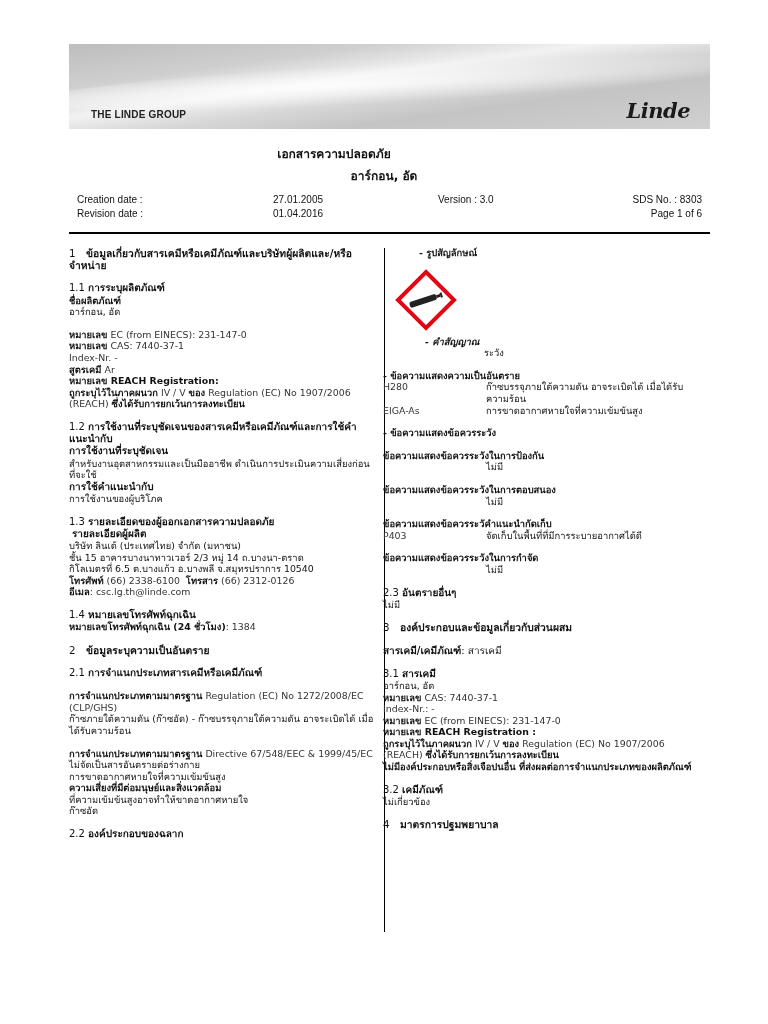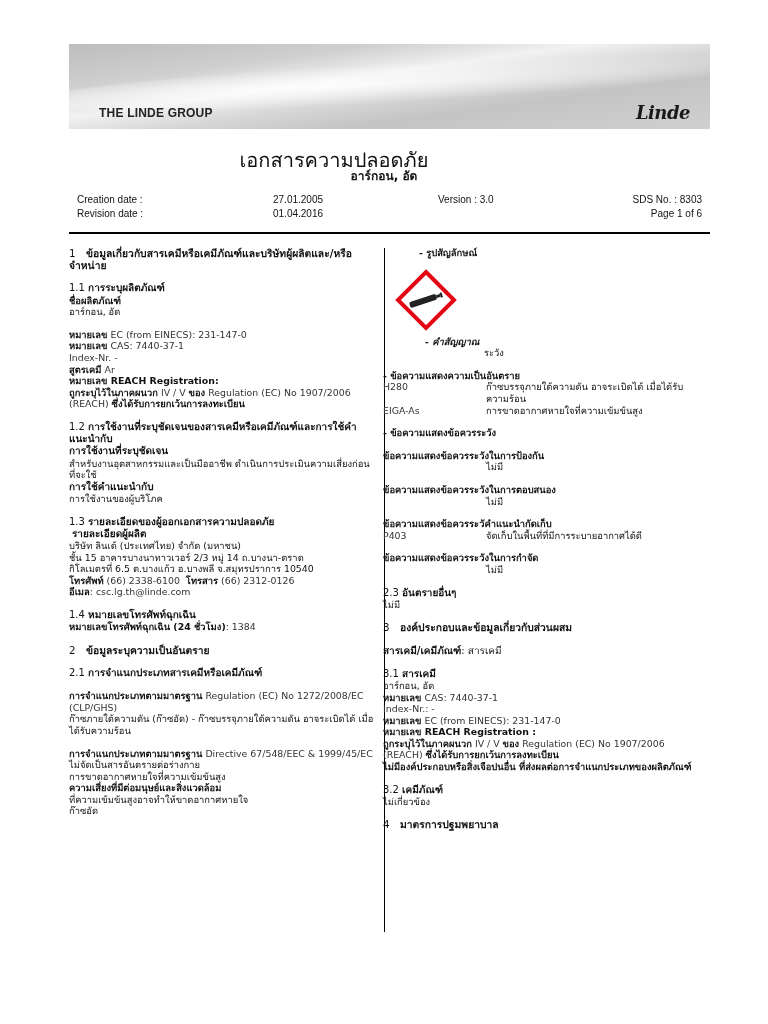--- a/index.html
+++ b/index.html
@@ -5,26 +5,26 @@
   html, body { margin: 0; padding: 0; background: #ffffff; }
   body { width: 768px; height: 1024px; position: relative; overflow: hidden;
          font-family: "DejaVu Sans", "Liberation Sans", sans-serif; color: #111; }
   .banner { position: absolute; left: 69px; top: 44px; width: 641px; height: 85px;
             background: linear-gradient(172deg, #bdbdbd 0%, #cfcfcf 25%, #f2f2f2 42%, #d8d8d8 55%, #c4c4c4 70%, #d0d0d0 100%);
             overflow: hidden; }
   .banner .swoosh { position: absolute; left: -40px; top: 18px; width: 760px; height: 40px;
             border-radius: 50%; background: radial-gradient(ellipse at 40% 50%, rgba(255,255,255,0.85) 0%, rgba(255,255,255,0) 70%);
             transform: rotate(-3deg); }
   .banner .group { position: absolute; left: 22px; bottom: 9px; font-family: "Liberation Sans", sans-serif;
-            font-weight: bold; font-size: 12px; letter-spacing: 0.2px; color: #222; margin-left: 8px; }
+            font-weight: bold; font-size: 10px; letter-spacing: 0.2px; color: #222; }
   .banner .brand { position: absolute; right: 20px; bottom: 6px; font-family: "DejaVu Serif", serif;
-            font-style: italic; font-weight: bold; font-size: 18px; color: #1a1a1a; letter-spacing: -0.5px; }
+            font-style: italic; font-weight: bold; font-size: 21px; color: #1a1a1a; letter-spacing: -0.5px; }
 
   .title { position: absolute; left: 0; width: 668px; top: 144px; text-align: center;
-           font-weight: normal; font-size: 20px; }
+           font-weight: bold; font-size: 12px; }
   .subtitle { position: absolute; left: 0; width: 768px; top: 166px; text-align: center;
            font-weight: bold; font-size: 12px; }
 
   .meta { position: absolute; font-family: "Liberation Sans", sans-serif; font-size: 10px; color: #111; }
   .rule { position: absolute; left: 69px; top: 232px; width: 641px; height: 2px; background: #000; }
   .vrule { position: absolute; left: 384px; top: 248px; width: 1px; height: 684px; background: #000; }
 
   .col { position: absolute; top: 247px; font-size: 9.4px; line-height: 11.6px; }
   .col.left { left: 69px; width: 305px; }
   .col.right { left: 399px; width: 300px; }
@@ -113,20 +113,21 @@
   <p>ก๊าซภายใต้ความดัน (ก๊าซอัด) - ก๊าซบรรจุภายใต้ความดัน อาจระเบิดได้ เมื่อได้รับความร้อน</p>
   <div class="gap"></div>
   <p><span class="b">การจำแนกประเภทตามมาตรฐาน</span><span class="gray"> Directive 67/548/EEC &amp; 1999/45/EC</span></p>
   <p>ไม่จัดเป็นสารอันตรายต่อร่างกาย</p>
   <p>การขาดอากาศหายใจที่ความเข้มข้นสูง</p>
   <p class="b">ความเสี่ยงที่มีต่อมนุษย์และสิ่งแวดล้อม</p>
   <p>ที่ความเข้มข้นสูงอาจทำให้ขาดอากาศหายใจ</p>
   <p>ก๊าซอัด</p>
   <div class="gap"></div>
 
+  <p class="h2"><span>2.2</span> <span class="t">องค์ประกอบของฉลาก</span></p>
 </div>
 
 <div class="col right">
   <p class="dash-label">- รูปสัญลักษณ์</p>
   <div class="pictogram">
     <svg width="62" height="62" viewBox="0 0 62 62">
       <polygon points="31,3 59,31 31,59 3,31" fill="#fff" stroke="#e30613" stroke-width="4"></polygon>
       <g transform="rotate(-18 31 31)">
         <rect x="14" y="28" width="28" height="6" rx="2" fill="#222"></rect>
         <rect x="42" y="29.5" width="4" height="3" fill="#222"></rect>

